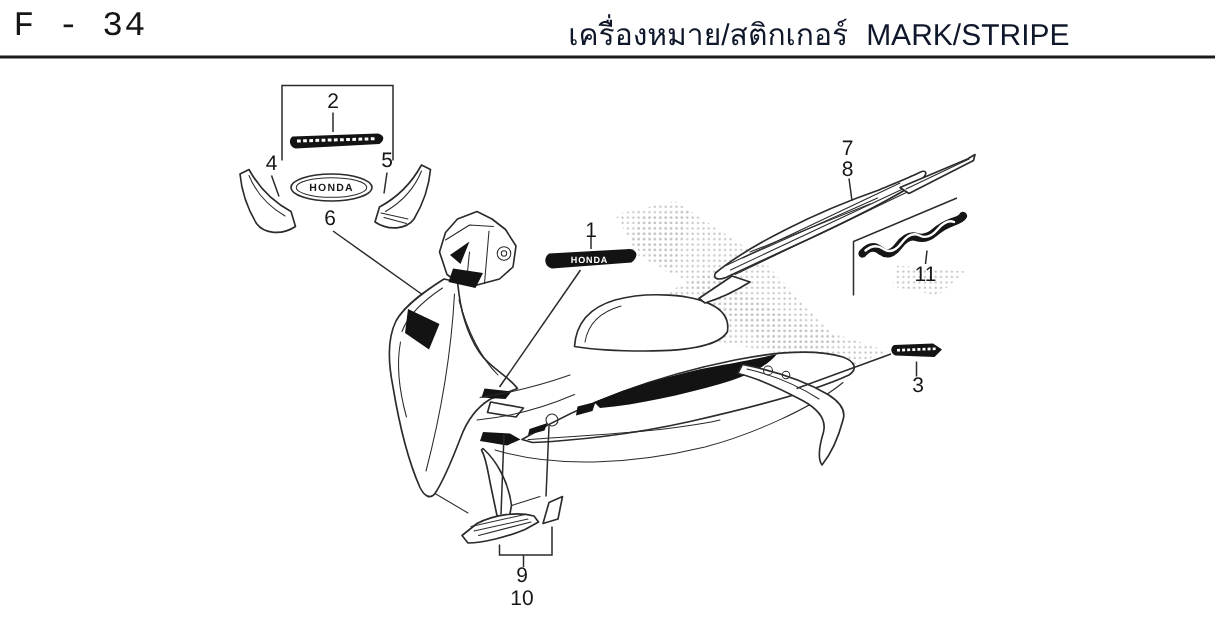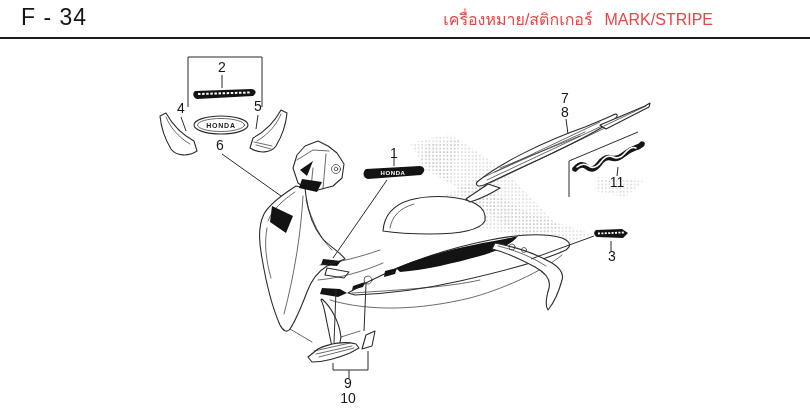--- a/index.html
+++ b/index.html
@@ -3,26 +3,26 @@
 <meta charset="utf-8">
 <style>
   html,body{margin:0;padding:0;}
   body{
     width:810px;height:420px;position:relative;overflow:hidden;
     background:#ffffff;
     font-family:"Liberation Sans", sans-serif;
     color:#141414;
   }
   .page-code{
-    position:absolute;left:21px;top:4px;
-    font-size:23px;letter-spacing:1px;color:#161616;
+    position:absolute;left:9px;top:4px;
+    font-size:23px;letter-spacing:1px;color:#161616;font-family:Liberation Mono, monospace;
   }
   .title{
     position:absolute;right:97px;top:7px;
-    font-size:16px;color:#ef4444;white-space:nowrap;
+    font-size:20px;color:#0f172a;white-space:nowrap;
   }
   .title .en{margin-left:12px;}
   .rule{
     position:absolute;left:0;top:37px;width:810px;height:2px;
     background:#1c1c1c;
   }
   svg{position:absolute;left:0;top:0;}
   .callout{
     font-family:"Liberation Sans", sans-serif;
     font-size:14px;fill:#161616;text-anchor:middle;

